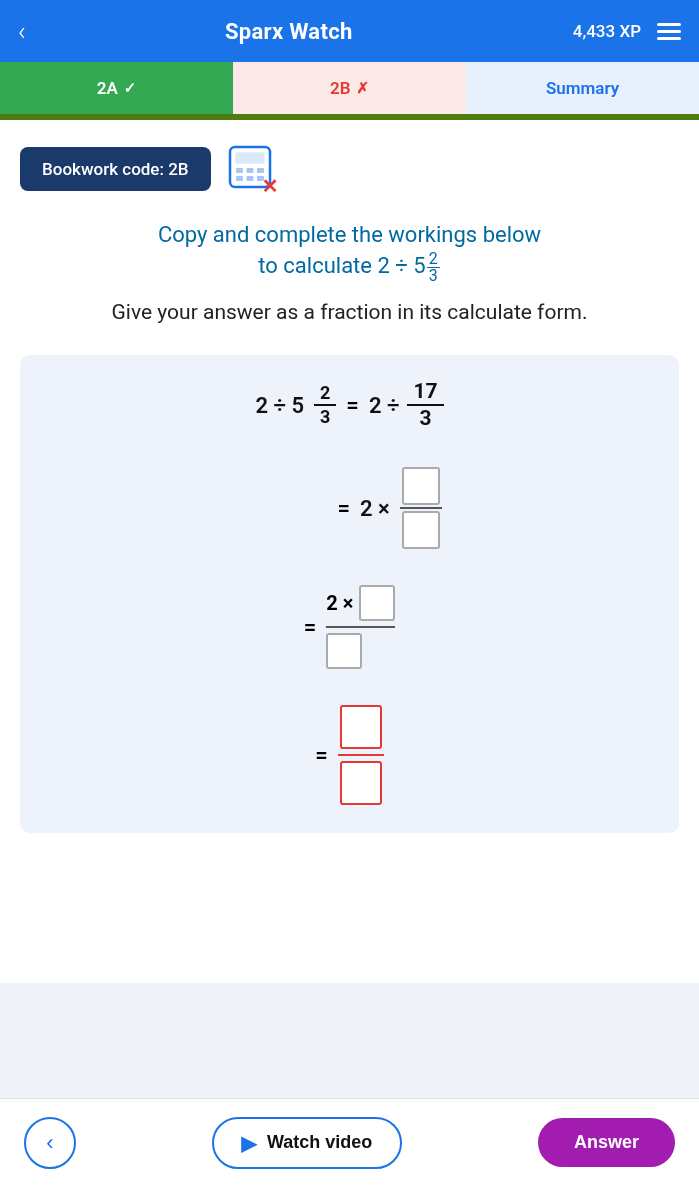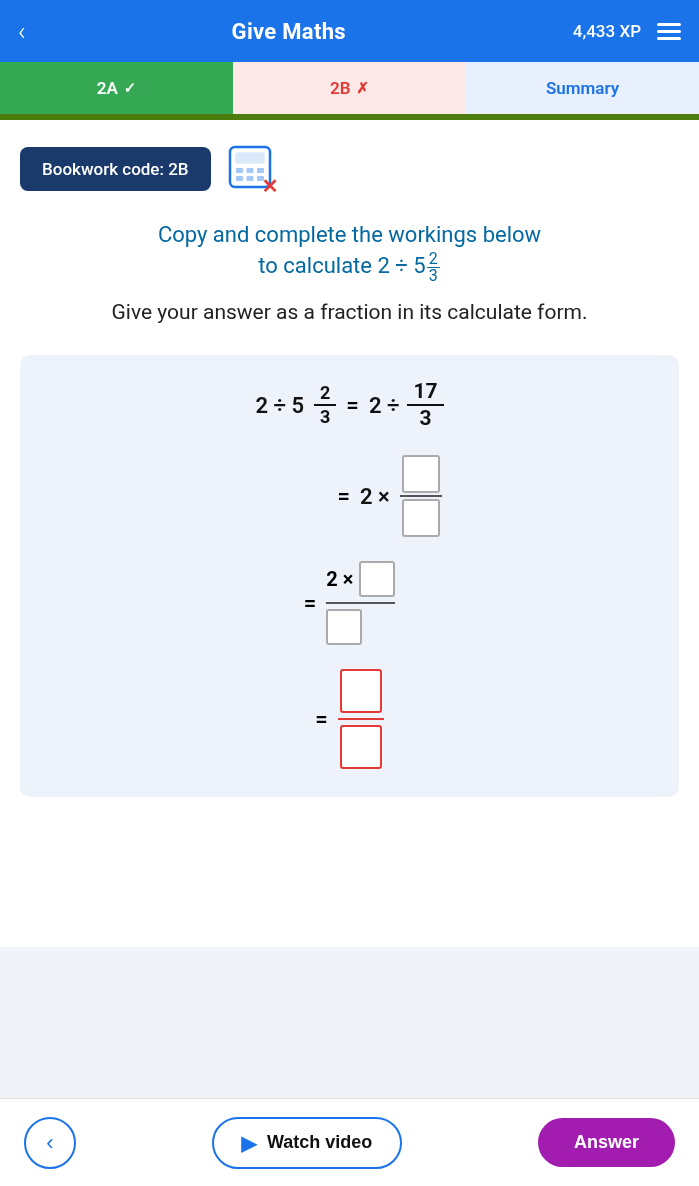--- a/index.html
+++ b/index.html
@@ -225,21 +225,21 @@
       flex-direction: column;
       align-items: center;
       gap: 2px;
     }
 
     .work-section {
       width: 100%;
       display: flex;
       flex-direction: column;
       align-items: center;
-      gap: 24px;
+      gap: 36px;
       padding: 0 10px;
     }
 
     .row1, .row2, .row3, .row4 {
       display: flex;
       align-items: center;
       justify-content: center;
       gap: 10px;
     }
 
@@ -315,21 +315,21 @@
       color: #e53935;
       font-size: 20px;
       font-weight: 900;
     }
   </style>
 </head>
 <body>
 
 <div class="header">
   <span class="header-back">‹</span>
-  <span class="header-title">Give Maths</span>
+  <span class="header-title">Sparx Watch</span>
   <div class="header-right">
     <span class="header-xp">4,433 XP</span>
     <div class="header-menu">
       <div class="menu-bar"></div>
       <div class="menu-bar"></div>
       <div class="menu-bar"></div>
     </div>
   </div>
 </div>
 

